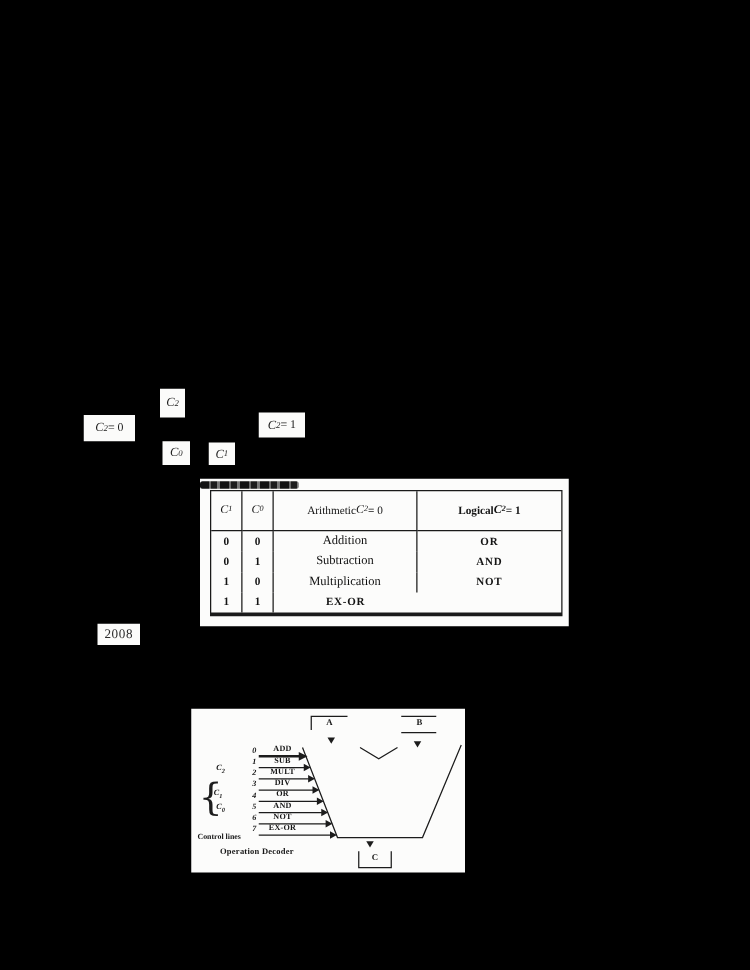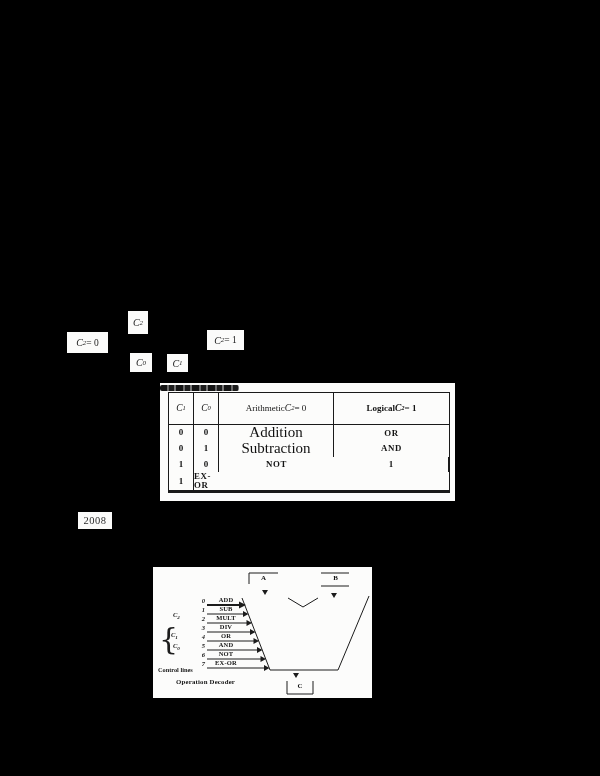--- a/index.html
+++ b/index.html
@@ -8,21 +8,21 @@
   .page{position:absolute;left:0;top:0;width:600px;height:776px;background:#000;overflow:hidden;}
 
   
   .mathbox{position:absolute;background:#fbfbfa;color:#1c1c1c;
            display:flex;align-items:center;justify-content:center;
            font-style:italic;font-size:10px;filter:blur(0.35px);}
   .mathbox sub{font-size:7px;font-style:italic;}
   .mathbox .eq{font-style:normal;font-size:9.5px;}
 
   
-  .yearbox{position:absolute;left:78px;top:512px;width:34px;height:17px;background:#fbfbfa;
+  .yearbox{position:absolute;left:78px;top:499px;width:34px;height:17px;background:#fbfbfa;
            color:#2b2b2b;font-size:10.5px;display:flex;align-items:center;justify-content:center;
            filter:blur(0.55px);letter-spacing:.5px;}
 
   
   .fig{position:absolute;background:#fcfcfb;filter:blur(0.3px);}
   .fig-table{left:160px;top:383px;width:295px;height:118px;}
   .smudge{position:absolute;left:0px;top:2px;width:79px;height:6px;border-radius:2px;
           background:repeating-linear-gradient(90deg,#141414 0 7px,#6a6a6a 7px 9px,#1d1d1d 9px 14px,#777 14px 16px);
           filter:blur(0.5px);}
   .tbl{position:absolute;left:8px;top:9px;width:282px;height:101px;box-sizing:border-box;
@@ -31,21 +31,21 @@
        color:#141414;}
   .c{display:flex;align-items:center;justify-content:center;border-right:1.2px solid #1a1a1a;
      font-size:9px;line-height:1;}
   .c.last{border-right:none;font-weight:bold;}
   .c.h{border-bottom:1.6px solid #1a1a1a;font-size:9px;}
   .c.h i{font-size:9.5px;}
   .c.h sub{font-size:6.5px;font-style:italic;}
   .c .eq{font-style:normal;text-align:center;}
   .c.d{font-weight:bold;font-size:9px;}
   .c.lg{font-weight:bold;letter-spacing:.6px;font-size:8.8px;}
-  .c.nm{font-size:15px;color:#111;}
+  .c.nm{font-size:10px;color:#111;}
 
   
   .fig-diagram{left:153px;top:567px;width:219px;height:131px;}
   .fig-diagram svg{position:absolute;left:0;top:0;}
   .dlbl{position:absolute;color:#161616;line-height:1;}
   .io{width:29px;text-align:center;font-size:7px;font-weight:bold;}
   .oplbl{left:54px;width:38px;text-align:center;font-size:6.5px;font-weight:bold;letter-spacing:.2px;}
   .opnum{left:44px;width:8px;text-align:right;font-size:6.5px;font-style:italic;font-weight:bold;}
   .clbl{font-size:6.5px;font-style:italic;font-weight:bold;}
   .clbl sub{font-size:5px;}
@@ -115,20 +115,21 @@
       <div class="c nm">Addition</div>
       <div class="c lg last">OR</div>
 
       <div class="c d">0</div>
       <div class="c d">1</div>
       <div class="c nm">Subtraction</div>
       <div class="c lg last">AND</div>
 
       <div class="c d">1</div>
       <div class="c d">0</div>
+      <div class="c nm">Multiplication</div>
       <div class="c lg last">NOT</div>
 
       <div class="c d">1</div>
       <div class="c d">1</div>
       <div class="c lg last">EX-OR</div>
     </div>
   </div>
 
   <div class="yearbox">2008</div>
 

